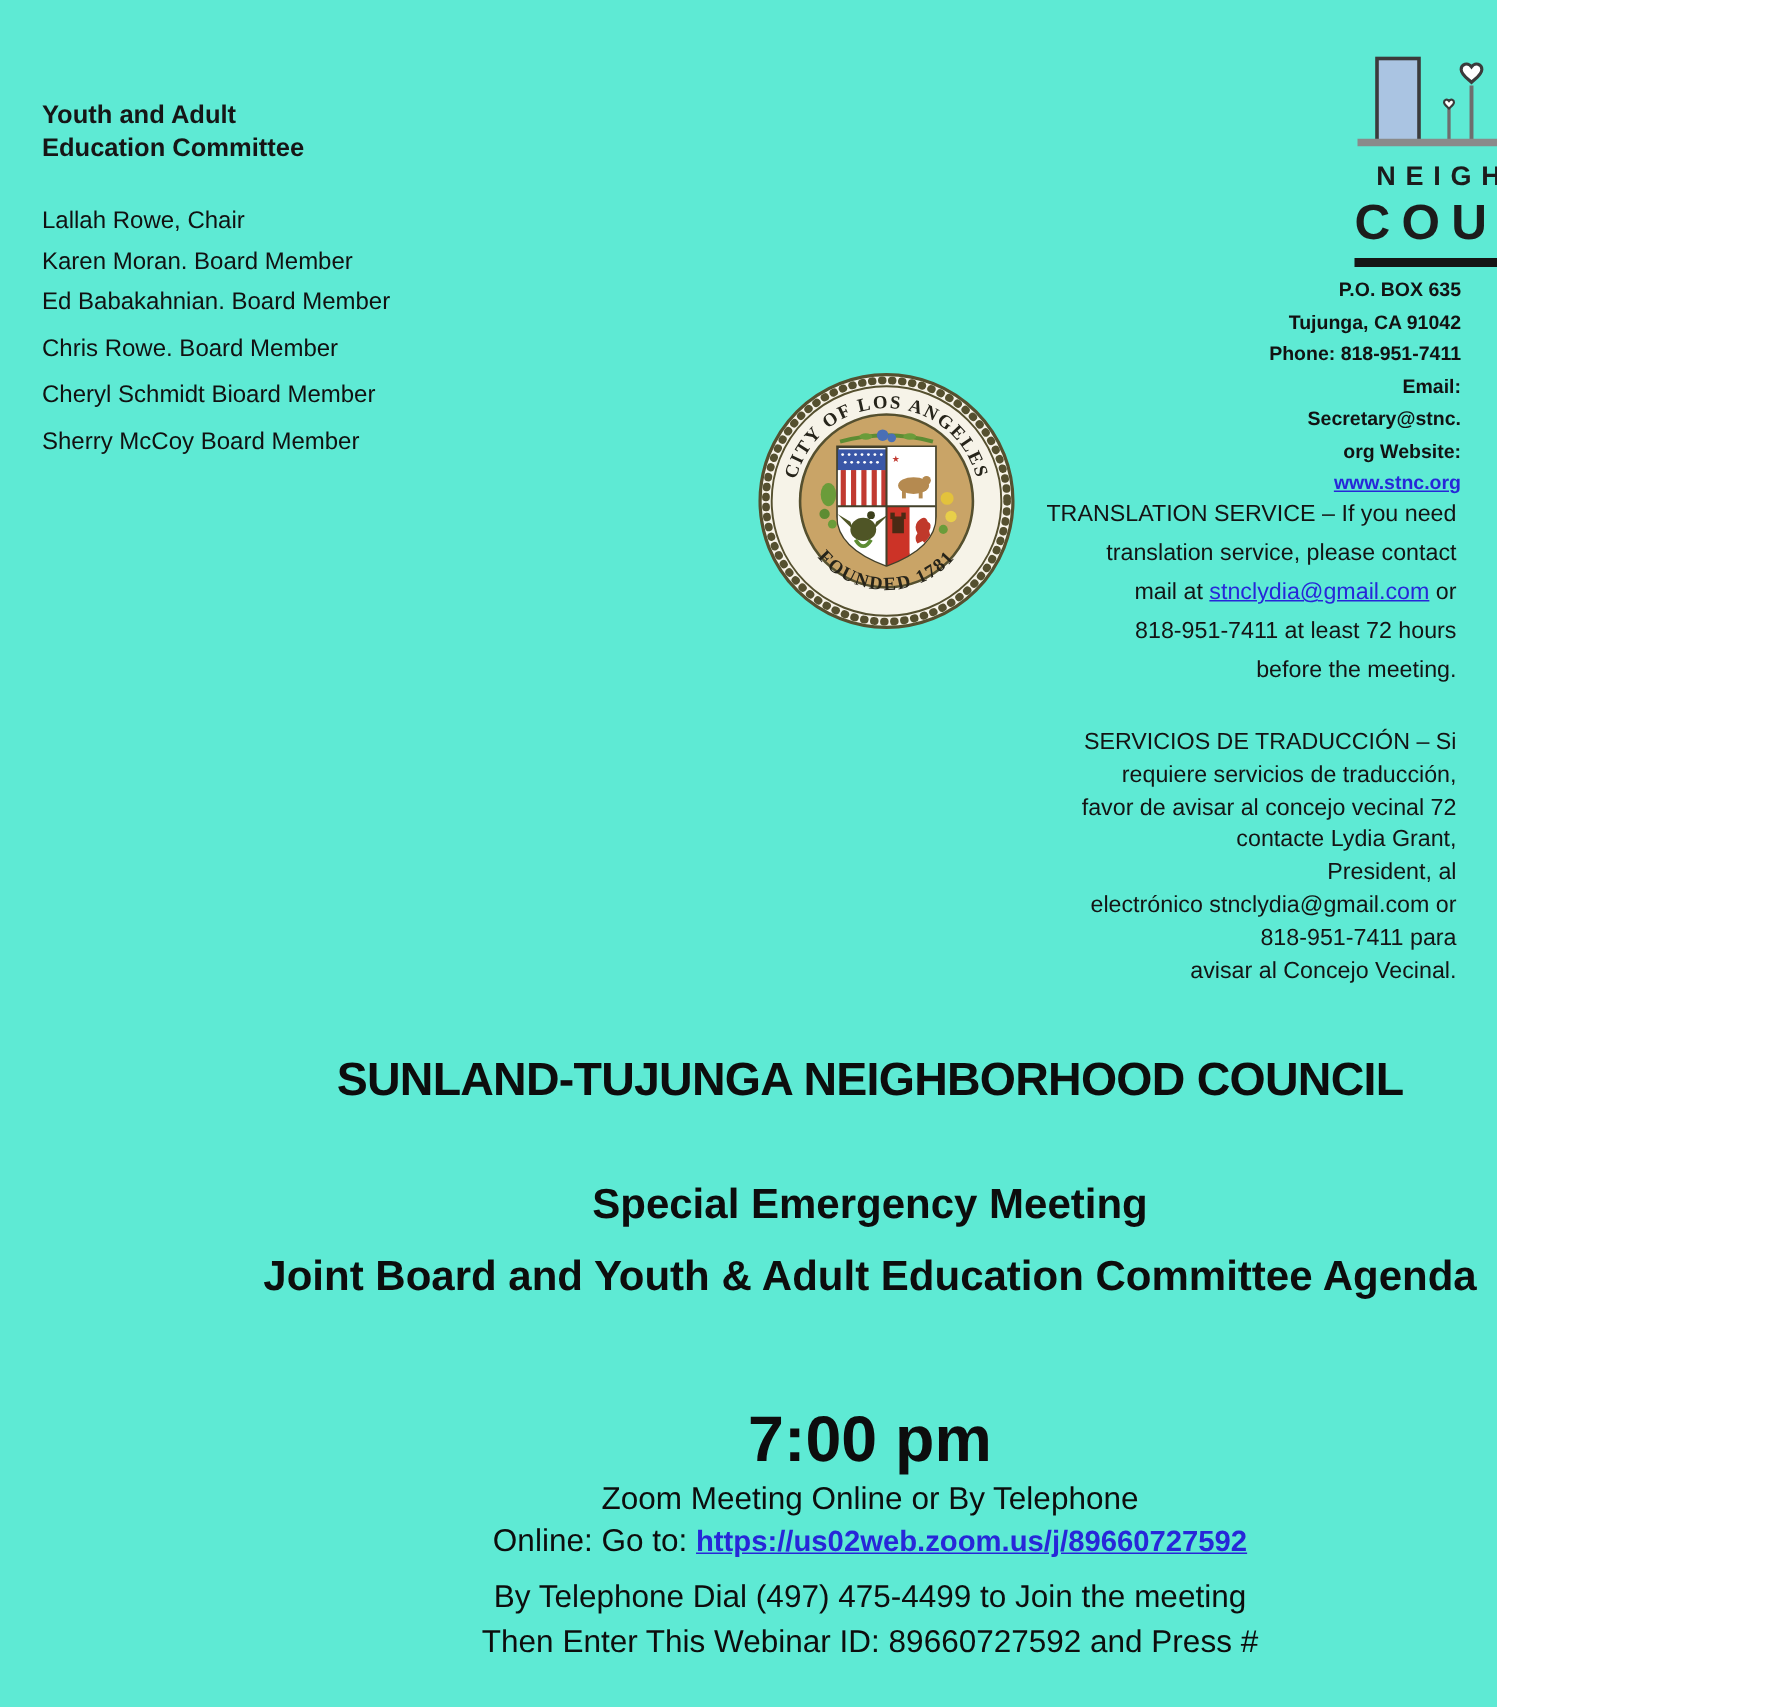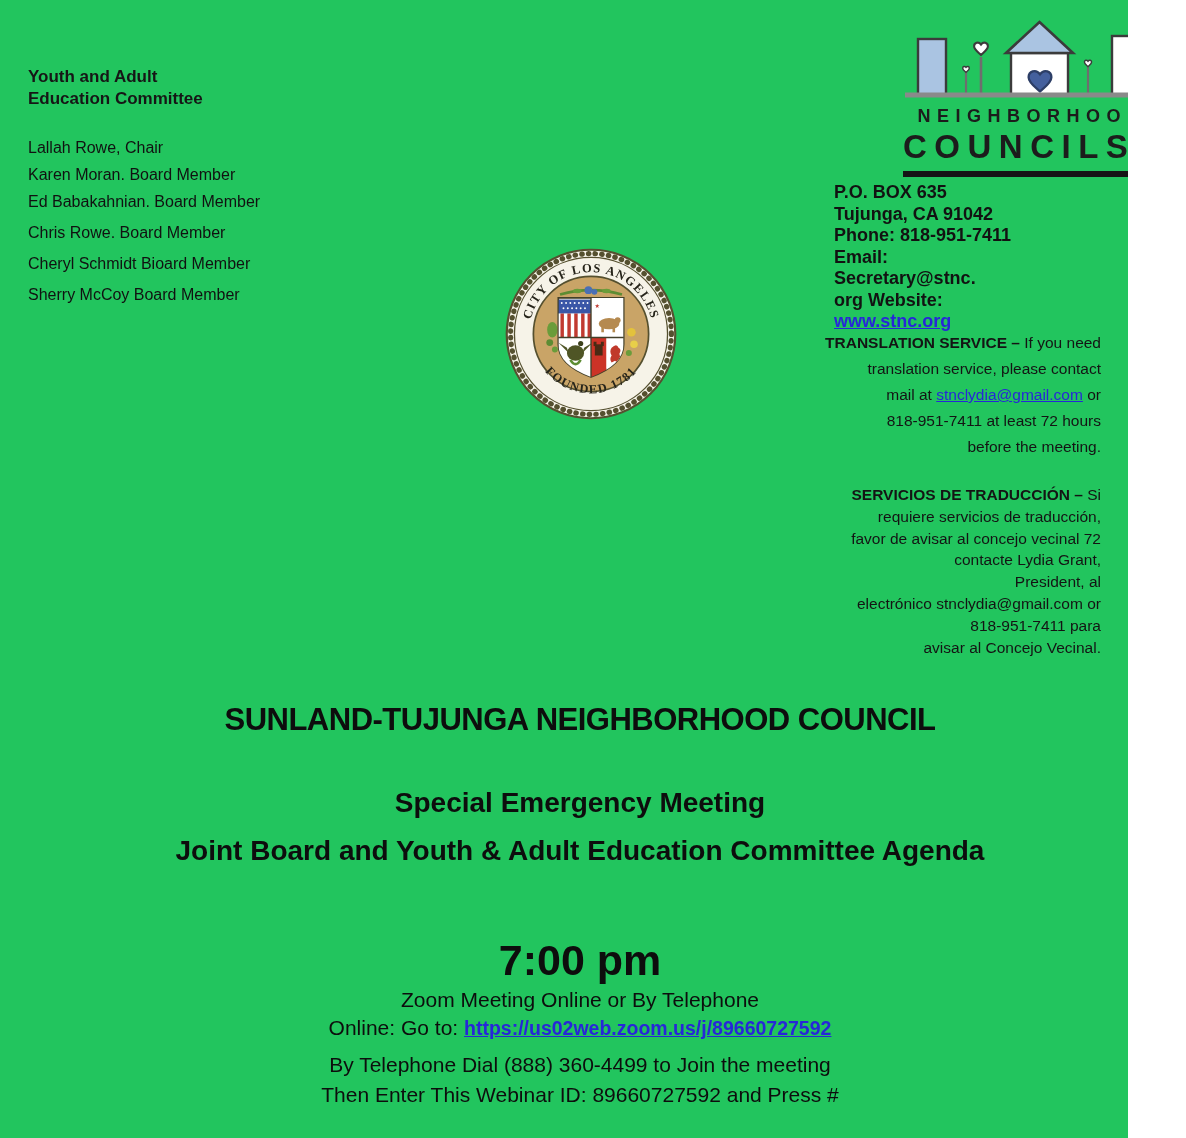--- a/index.html
+++ b/index.html
@@ -1,20 +1,20 @@
 <!DOCTYPE html>
 <html><head>
 <meta charset="utf-8">
 <style>
   html,body{margin:0;padding:0;background:#ffffff;}
   .page{
     position:relative;
-    width:1128px;
+    width:998px;
     height:1138px;
-    background:#22c55e;
+    background:#5eead4;
     font-family:"Liberation Sans", sans-serif;
     color:#1a1a1a;
     overflow:hidden;
   }
   
   .committee{position:absolute;left:28px;top:66px;width:330px;}
   .committee-title{font-weight:bold;font-size:17px;line-height:22px;color:#161616;}
   .member-list{margin-top:28px;}
   .member{font-size:16px;line-height:20px;color:#111;margin-bottom:7px;}
   .member:nth-child(3),.member:nth-child(4),.member:nth-child(5){margin-bottom:11px;}
@@ -22,29 +22,29 @@
   .city-block{position:absolute;left:438px;top:102px;width:300px;text-align:center;
     font-weight:bold;font-size:20px;line-height:27px;color:#141414;}
   .seal-wrap{position:absolute;left:505px;top:242px;width:172px;height:184px;}
   
   .logo-block{position:absolute;left:903px;top:12px;width:258px;}
   .logo-word-1{font-weight:bold;font-size:18px;letter-spacing:6.5px;color:#1c1c1c;
     margin-top:4px;white-space:nowrap;text-align:center;}
   .logo-word-2{font-weight:bold;font-size:33px;letter-spacing:7.5px;color:#1c1c1c;
     margin-top:1px;white-space:nowrap;}
   .logo-bar{height:6px;background:#151515;margin-top:5px;width:255px;}
-  .contact{position:absolute;right:34px;top:182px;width:260px;text-align:left;
-    font-size:18px;font-weight:bold;line-height:21.5px;color:#121212;}
+  .contact{position:absolute;right:24px;top:182px;width:260px;text-align:right;
+    font-size:13px;font-weight:bold;line-height:21.5px;color:#121212;}
   .link{color:#2727d8;text-decoration:underline;cursor:pointer;}
   
   .translation-en{position:absolute;right:27px;top:330px;width:345px;text-align:right;
     font-size:15.5px;line-height:26px;color:#141414;}
   .translation-es{position:absolute;right:27px;top:484px;width:355px;text-align:right;
     font-size:15.5px;line-height:21.8px;color:#141414;}
-  .t-head{font-weight:bold;}
+  .t-head{font-weight:normal;}
   
   .centered{position:absolute;left:0;width:1160px;text-align:center;color:#0d0d0d;}
   .council-title{top:702px;font-weight:bold;font-size:31px;letter-spacing:-0.5px;}
   .meeting-type{top:787px;font-weight:bold;font-size:28px;}
   .agenda-title{top:835px;font-weight:bold;font-size:28px;}
   .date-line{top:876px;font-weight:bold;font-size:43px;letter-spacing:1px;}
   .time-line{top:936px;font-weight:bold;font-size:43px;}
   .zoom-line{top:988px;font-size:21px;}
   .online-line{top:1016px;font-size:21px;}
   .online-line .link{font-size:19.5px;font-weight:bold;}
@@ -215,16 +215,16 @@
 
   <div class="centered council-title">SUNLAND-TUJUNGA NEIGHBORHOOD COUNCIL</div>
   <div class="centered meeting-type">Special Emergency Meeting</div>
   <div class="centered agenda-title">Joint Board and Youth &amp; Adult Education Committee Agenda</div>
   <div class="centered time-line">7:00 pm</div>
   <div class="centered zoom-line">Zoom Meeting Online or By Telephone</div>
   <div class="centered online-line">
     <span>Online: Go to:</span>
     <a class="link">https://us02web.zoom.us/j/89660727592</a>
   </div>
-  <div class="centered phone-line">By Telephone Dial (888) 360-4499 to Join the meeting</div>
+  <div class="centered phone-line">By Telephone Dial (497) 475-4499 to Join the meeting</div>
   <div class="centered webinar-line">Then Enter This Webinar ID: 89660727592  and Press #</div>
 
 </div>
 
 </body></html>

